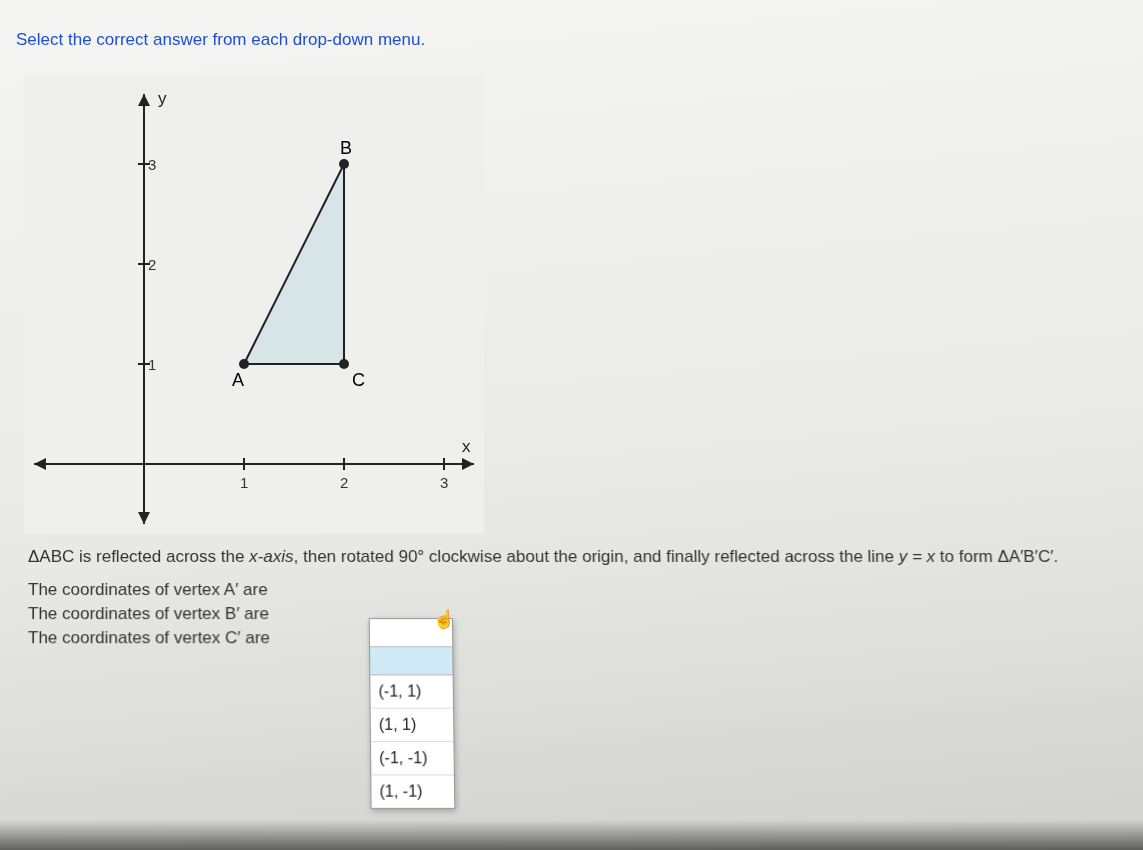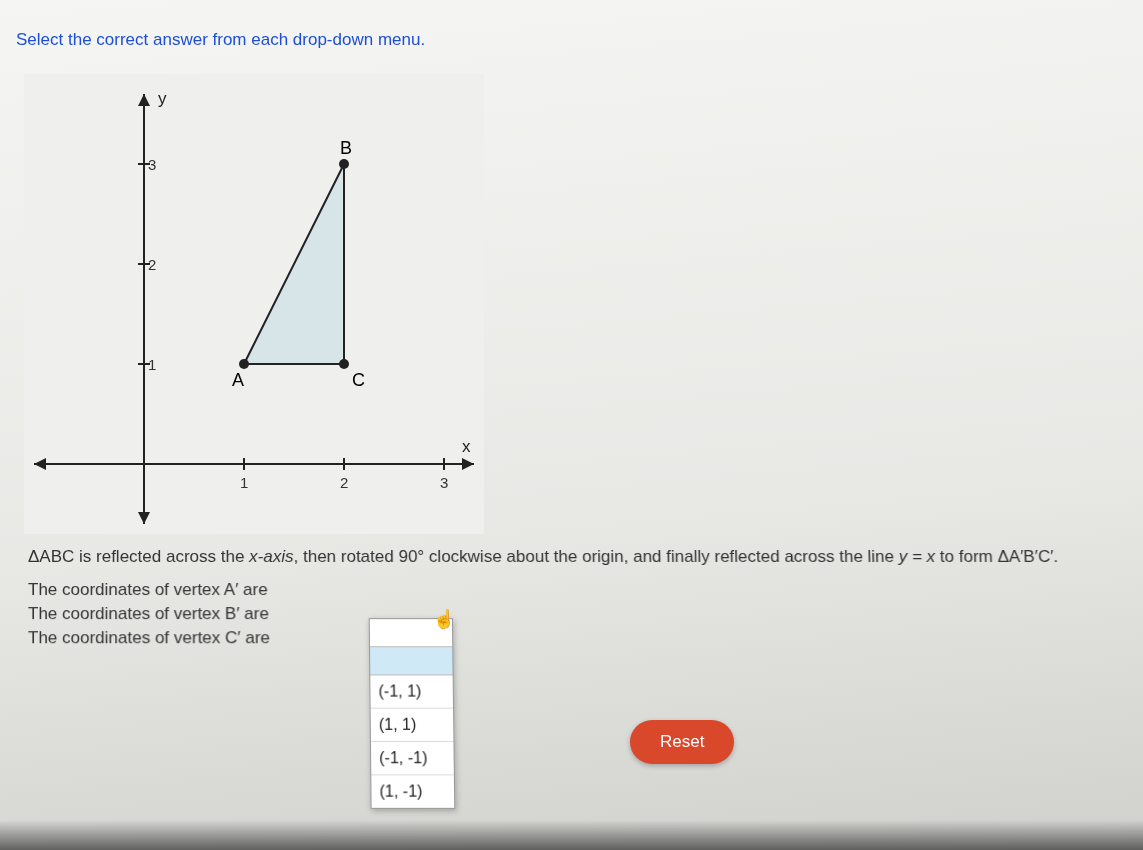--- a/index.html
+++ b/index.html
@@ -166,16 +166,15 @@
       <div class="dropdown-selected"></div>
       <div class="dropdown-option">(-1, 1)</div>
       <div class="dropdown-option">(1, 1)</div>
       <div class="dropdown-option">(-1, -1)</div>
       <div class="dropdown-option">(1, -1)</div>
     </div>
   </div>
 </div>
 
 <div class="action-row">
-  <button class="btn btn-reset">Reset</button>
 </div>
 
 <div class="bottom-dark"></div>
 
 </body></html>

